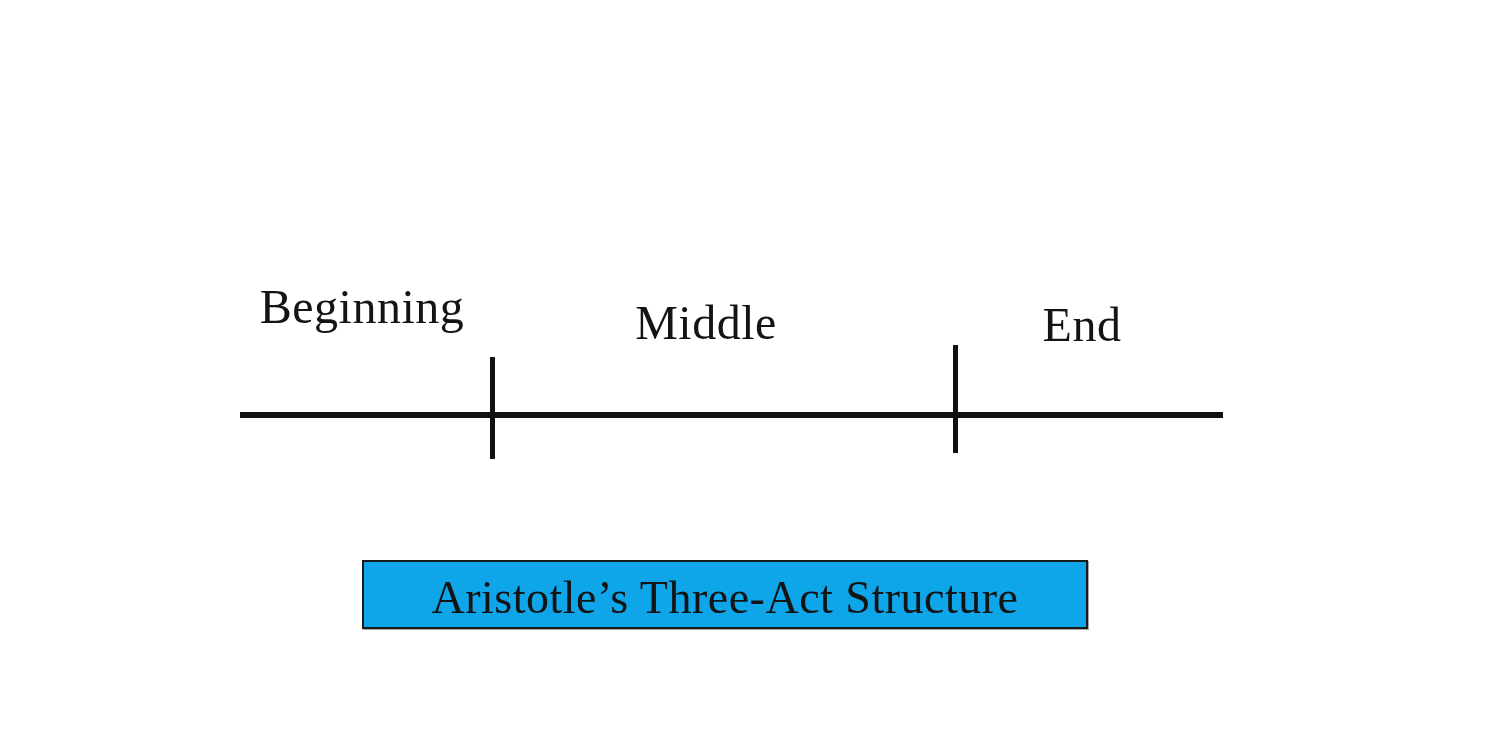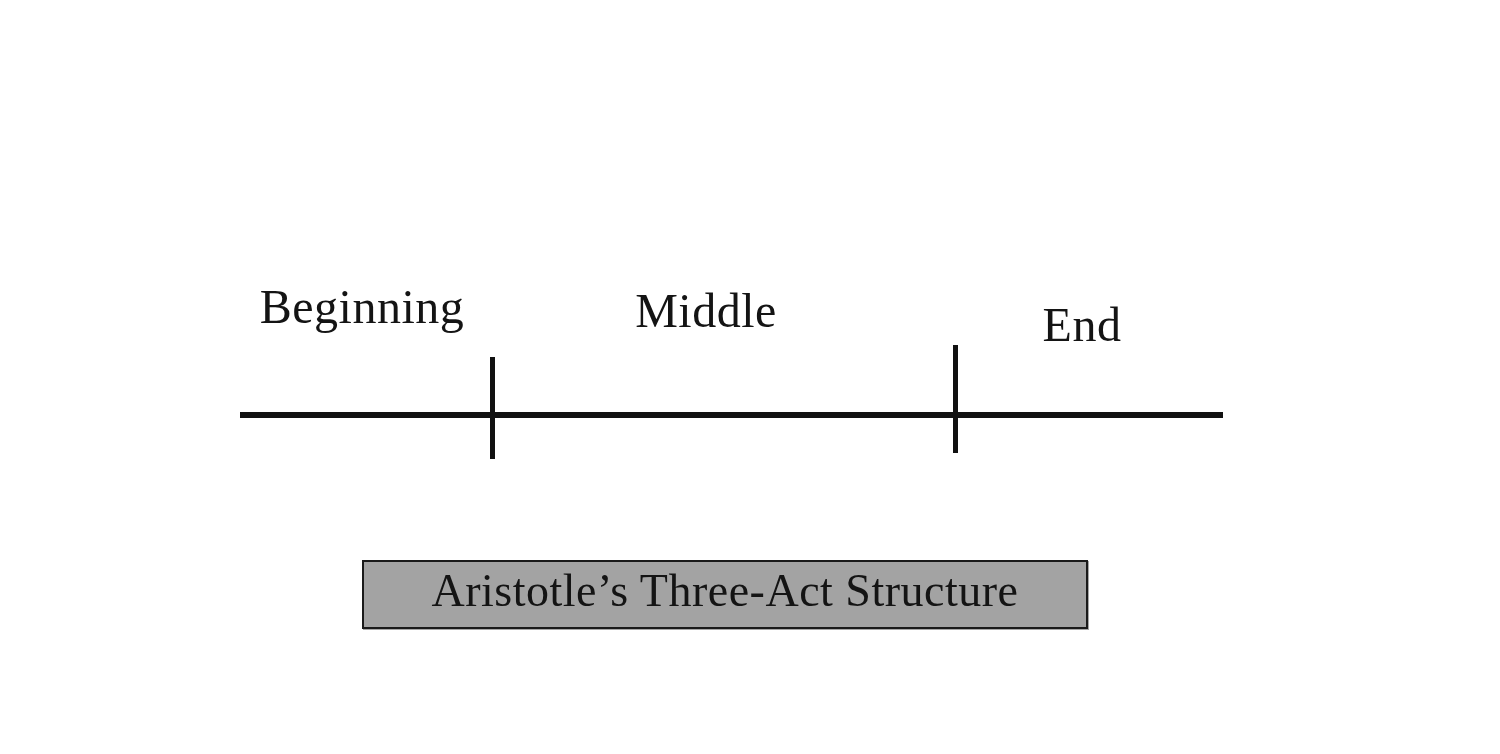--- a/index.html
+++ b/index.html
@@ -20,21 +20,21 @@
     position: absolute;
     top: 283px;
     transform: translateX(-50%);
     font-size: 48px;
     line-height: 1;
     white-space: nowrap;
     letter-spacing: 0.5px;
     color: #141414;
   }
   .label-beginning { left: 332px; margin-left: 30px; }
-  .label-middle    { left: 706px; top: 287px; text-align: right; }
+  .label-middle    { left: 706px; top: 299px; text-align: right; }
   .label-end       { left: 1082px; top: 301px; }
 
   .timeline-line {
     position: absolute;
     left: 240px;
     top: 412px;
     width: 983px;
     height: 6px;
     background: #111111;
   }
@@ -54,23 +54,23 @@
     height: 108px;
   }
 
   .title-box {
     position: absolute;
     left: 362px;
     top: 560px;
     width: 722px;
     height: 65px;
     border: 2px solid #1a1a1a;
-    background: #a3a3a3;
+    background: #0ea5e9;
     display: flex;
-    align-items: flex-start;
+    align-items: center;
     justify-content: center;
     box-shadow: 1px 1px 0 rgba(60,60,60,0.45);
   }
   .title-text {
     font-size: 46px;
     line-height: 1;
     white-space: nowrap;
     letter-spacing: 0.5px;
     color: #141414;
     padding-top: 6px;

